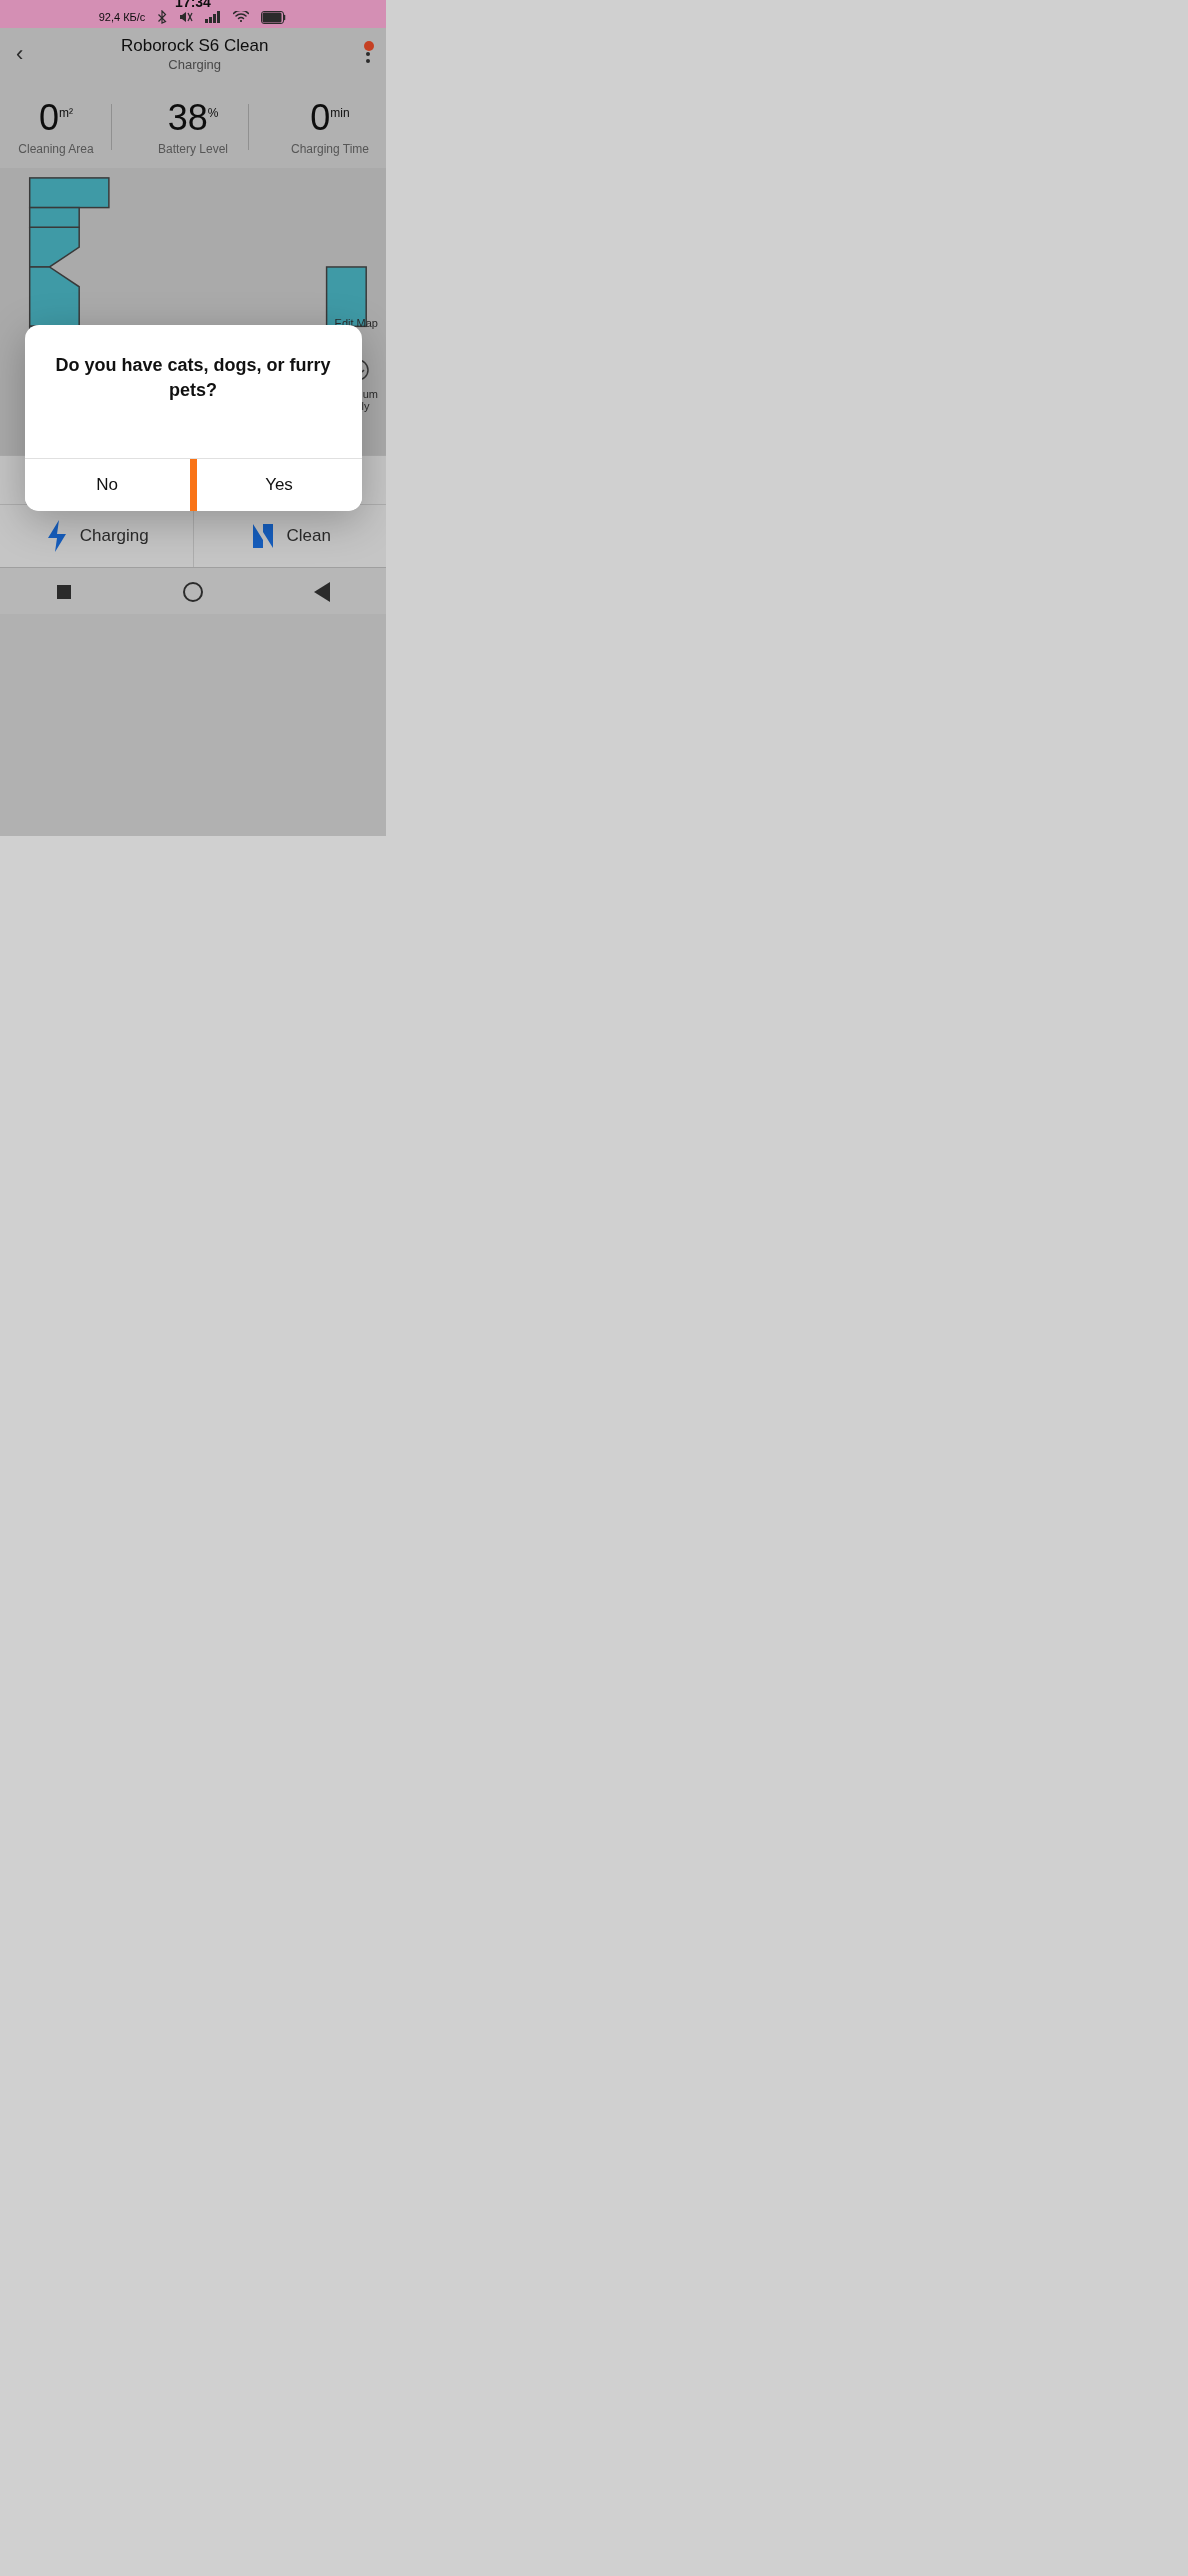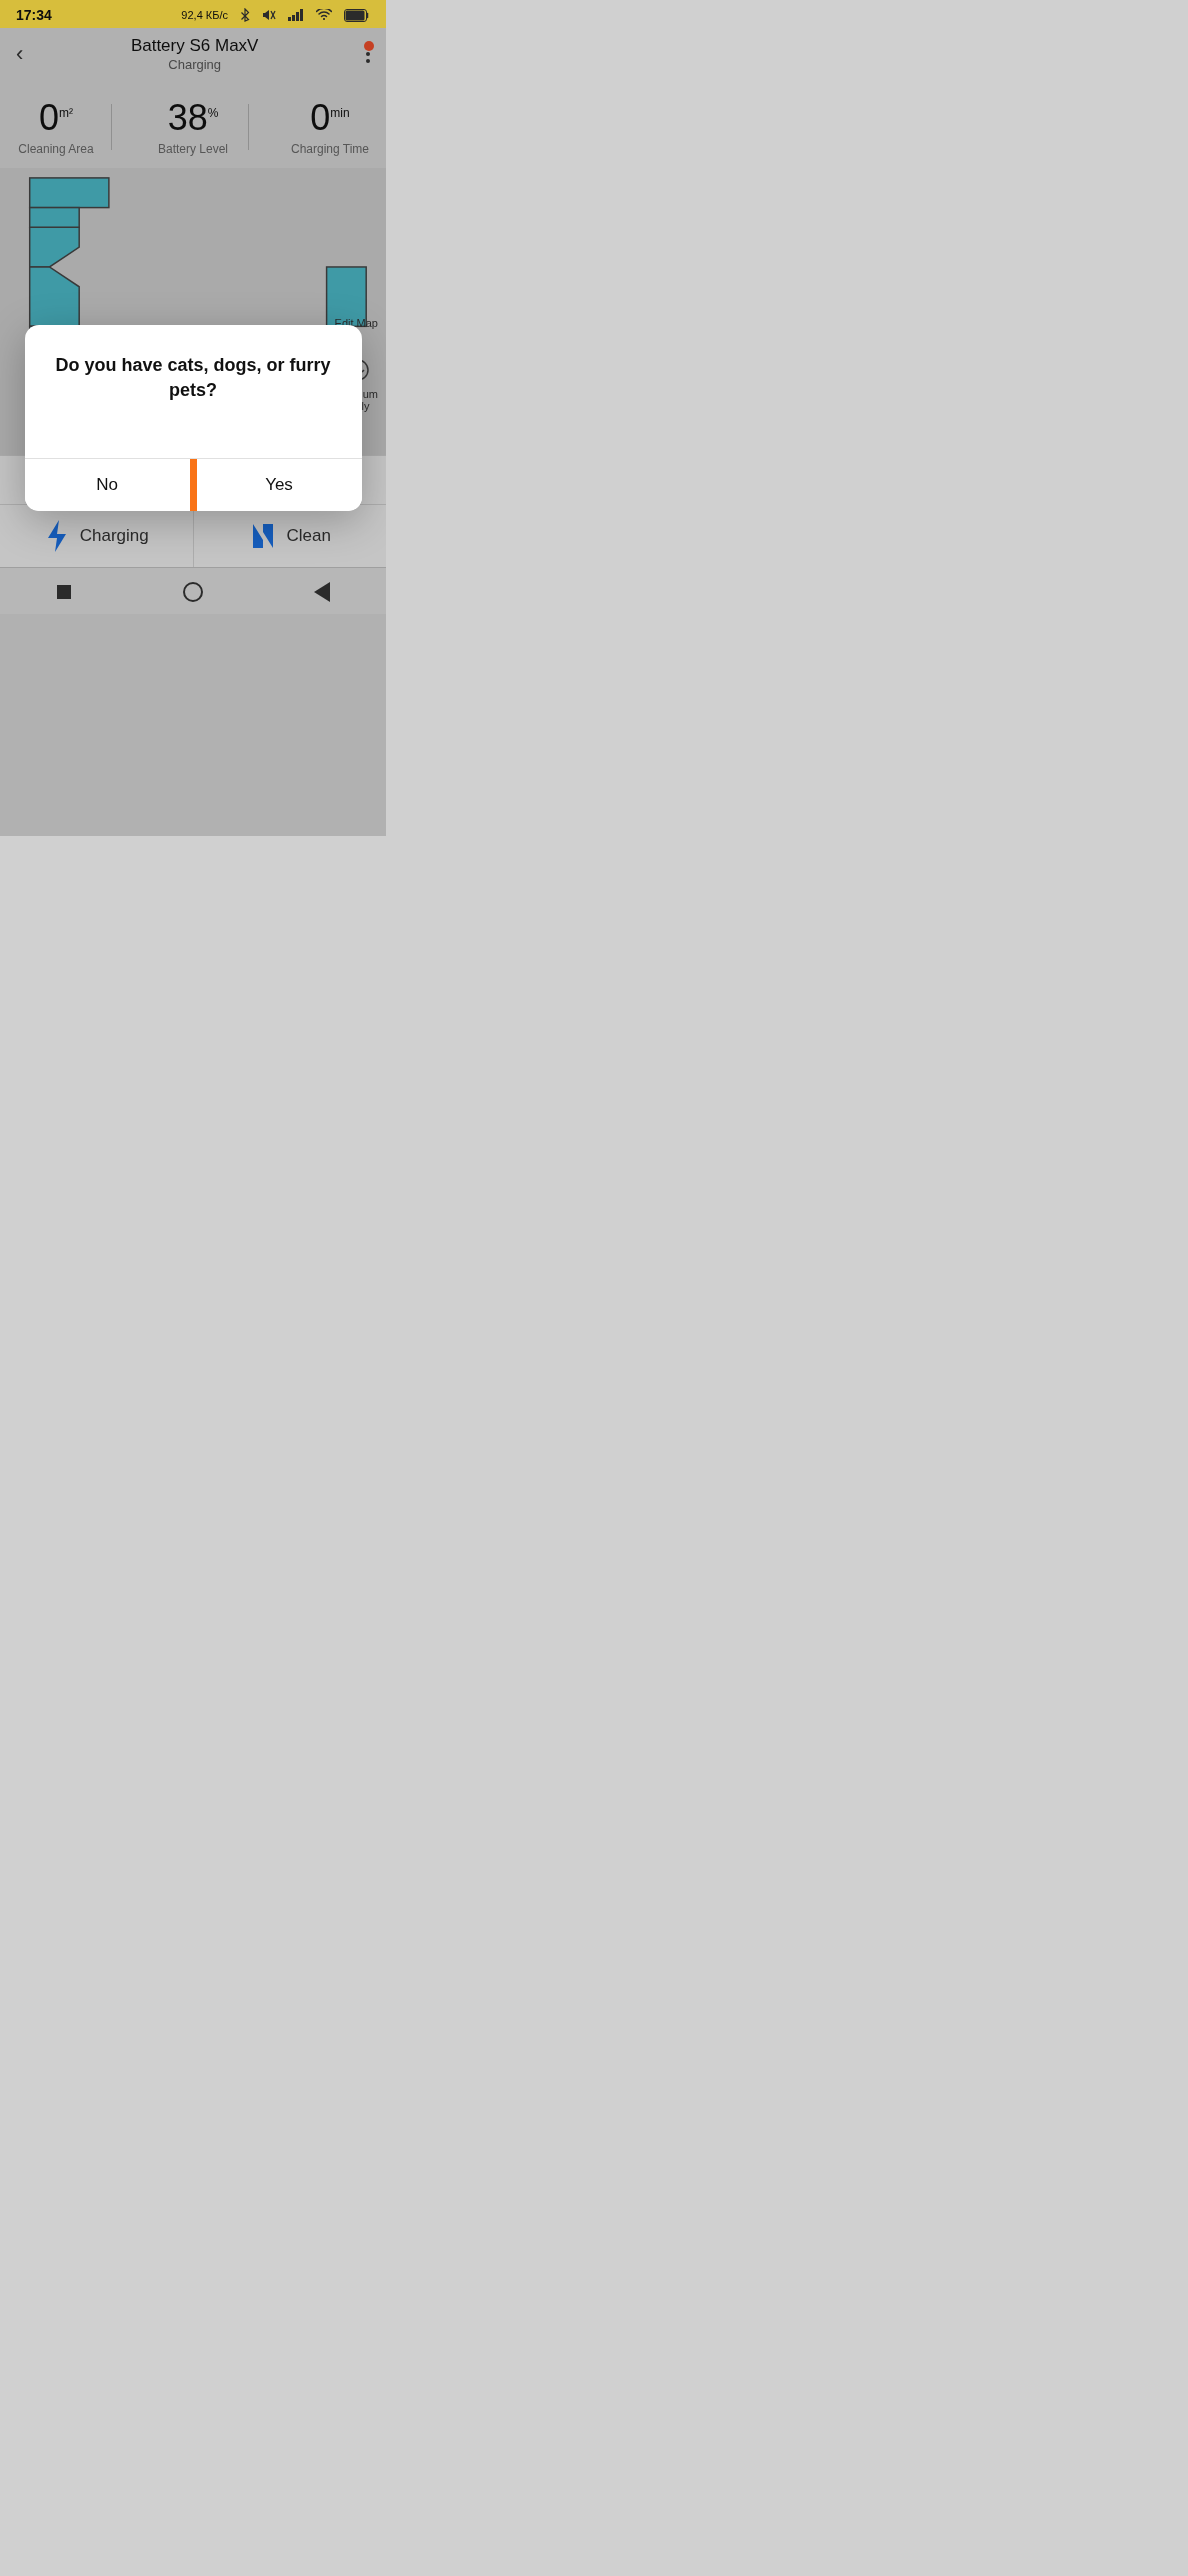--- a/index.html
+++ b/index.html
@@ -10,25 +10,26 @@
       height: 836px;
       background: #d0d0d0;
       font-family: -apple-system, 'Helvetica Neue', Arial, sans-serif;
       overflow: hidden;
       position: relative;
     }
 
     
     .status-bar {
       display: flex;
-      justify-content: space-between;
+      justify-content: flex-end;
       align-items: center;
       padding: 6px 16px 4px;
-      background: #fde047;
+      background: #f9a8d4;
       height: 28px;
+      flex-direction: column;
     }
     .status-time {
       font-size: 14px;
       font-weight: 600;
       color: #111;
     }
     .status-right {
       display: flex;
       align-items: center;
       gap: 12px;
@@ -346,21 +347,21 @@
       <rect x="0.5" y="0.5" width="22" height="12" rx="2.5" stroke="#333" stroke-width="1"></rect>
       <rect x="1.5" y="1.5" width="19" height="10" rx="1.5" fill="#333"></rect>
       <path d="M23.5 4.5V8.5" stroke="#333" stroke-width="1.5" stroke-linecap="round"></path>
     </svg>
   </div>
 </div>
 
 <div class="header">
   <span class="header-back">‹</span>
   <div class="header-title-area">
-    <div class="header-title">Battery S6 MaxV</div>
+    <div class="header-title">Roborock S6 Clean</div>
     <div class="header-subtitle">Charging</div>
   </div>
   <div class="header-more">
     <div class="header-more-dots">
       <div class="header-more-dot"></div>
       <div class="header-more-dot"></div>
       <div class="header-more-dot"></div>
     </div>
     <div class="header-orange-dot"></div>
   </div>

